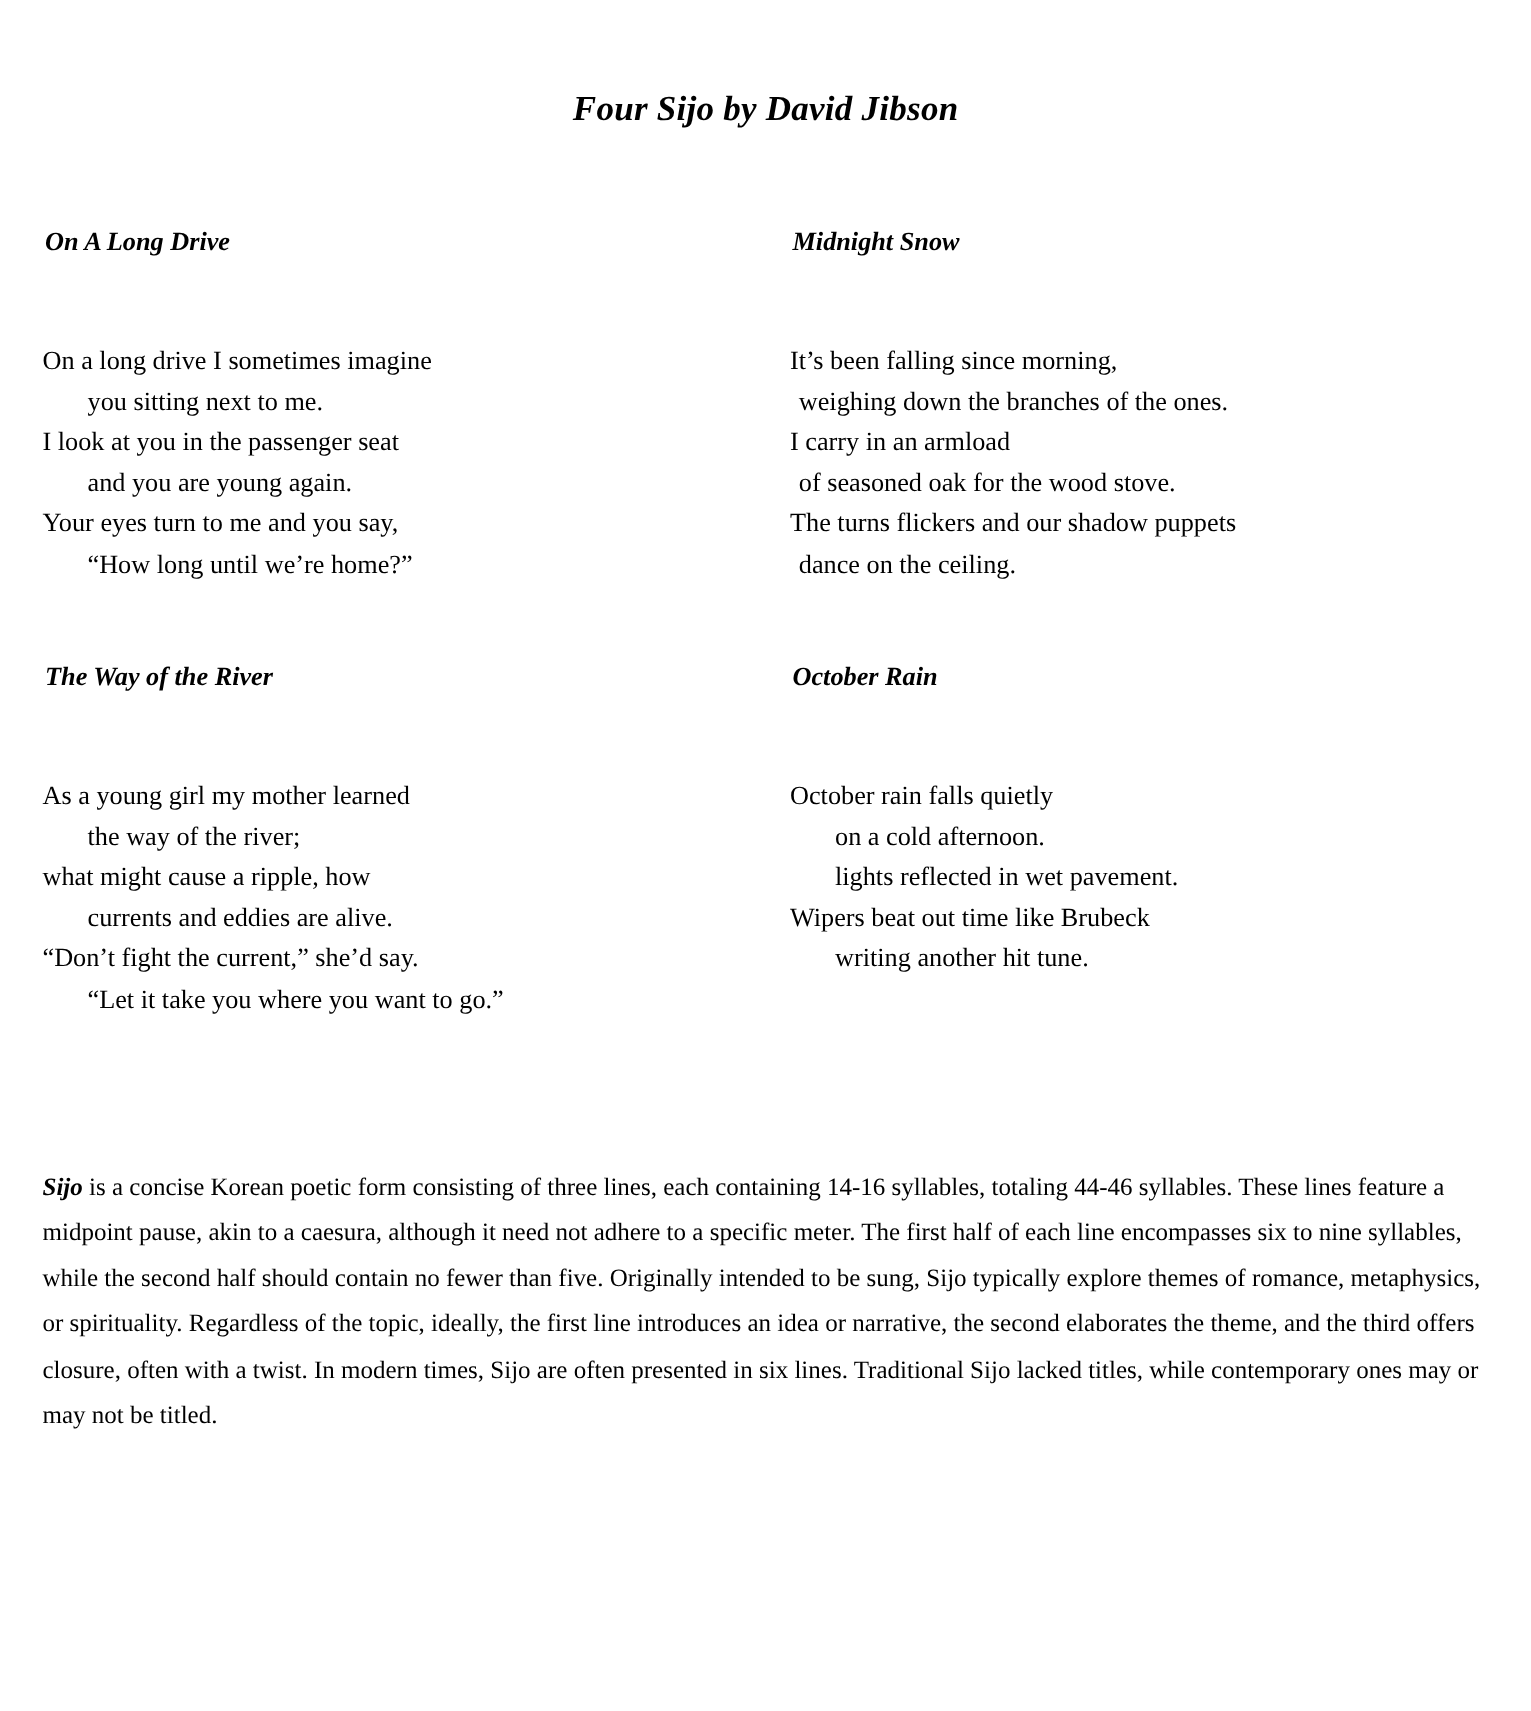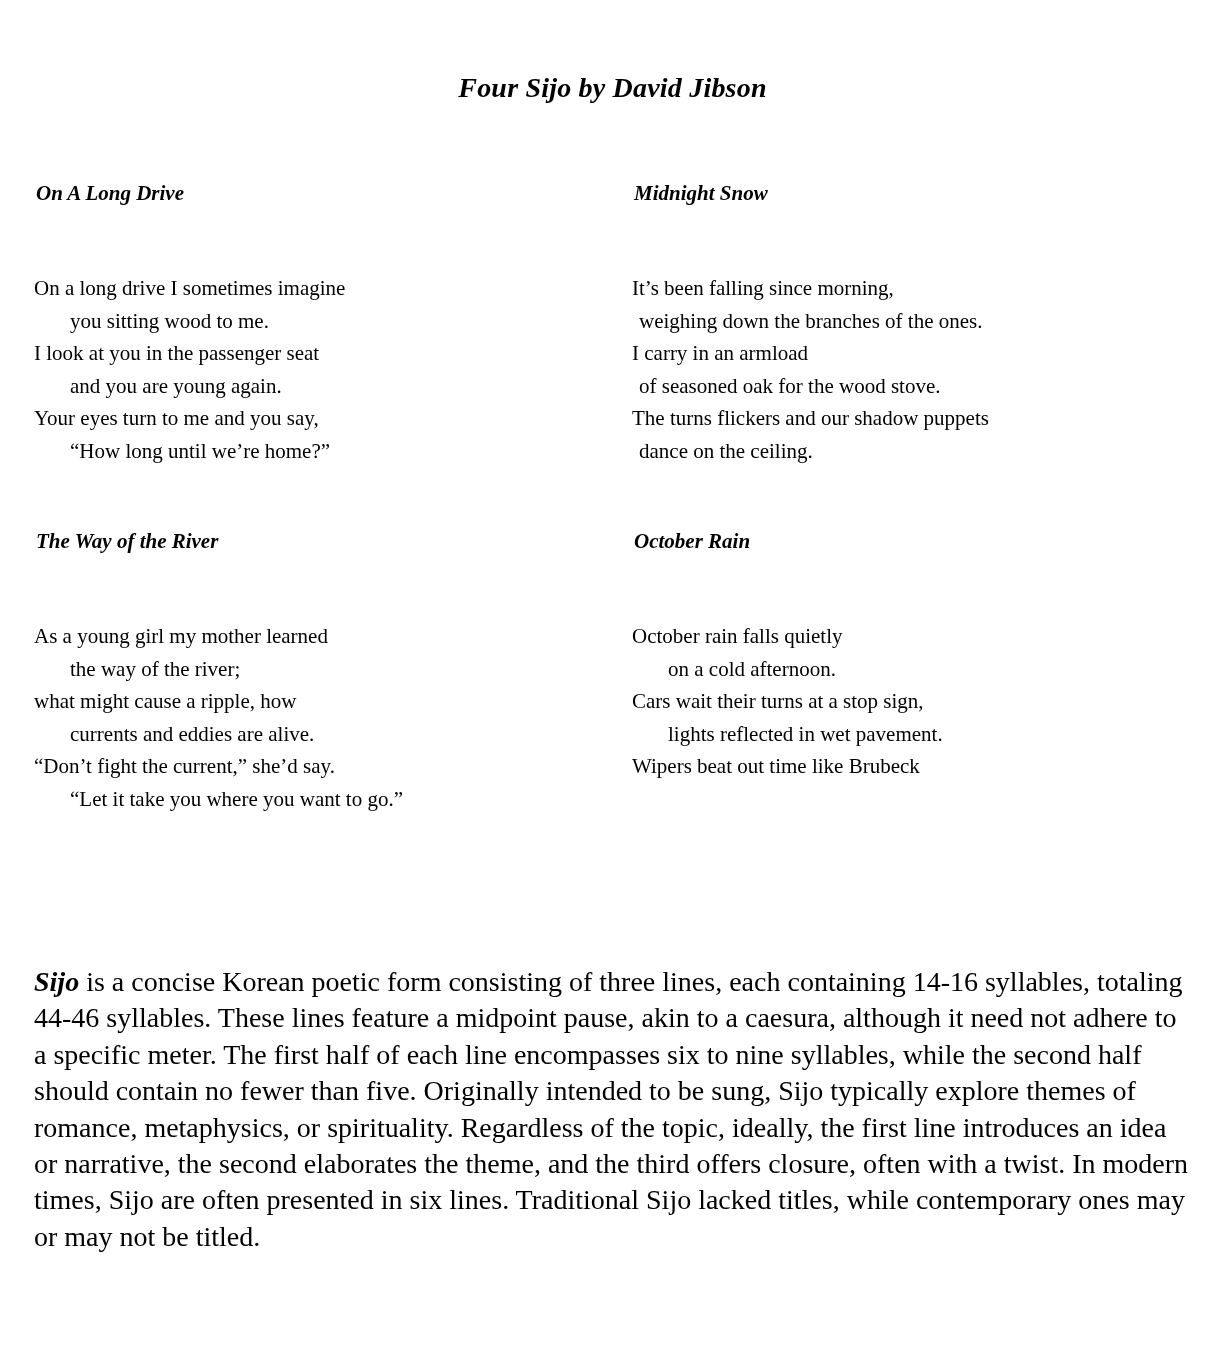--- a/index.html
+++ b/index.html
@@ -71,24 +71,24 @@
   }
   .poem-line {
     white-space: pre;
   }
   .poem-line.indent-lg { padding-left: 36px; }
   .poem-line.indent-sm { padding-left: 7px; }
 
   
   .note {
     position: absolute;
-    top: 936px;
+    top: 912px;
     left: 34px;
     width: 1155px;
-    font-size: 28px;
+    font-size: 20px;
     line-height: 36.4px;
     text-align: left;
   }
   .note .lead {
     font-weight: bold;
     font-style: italic;
   }
 </style>
 </head>
 <body>
@@ -98,21 +98,21 @@
   <div class="doc-title">Four Sijo by David Jibson</div>
 
   <div class="poems">
 
     <div class="poem-row row-1">
 
       <div class="poem-col left">
         <div class="poem-title">On A Long Drive</div>
         <div class="poem-body">
           <div class="poem-line">On a long drive I sometimes imagine</div>
-          <div class="poem-line indent-lg">you sitting wood to me.</div>
+          <div class="poem-line indent-lg">you sitting next to me.</div>
           <div class="poem-line">I look at you in the passenger seat</div>
           <div class="poem-line indent-lg">and you are young again.</div>
           <div class="poem-line">Your eyes turn to me and you say,</div>
           <div class="poem-line indent-lg">“How long until we’re home?”</div>
         </div>
       </div>
 
       <div class="poem-col right">
         <div class="poem-title">Midnight Snow</div>
         <div class="poem-body">
@@ -139,23 +139,23 @@
           <div class="poem-line">“Don’t fight the current,” she’d say.</div>
           <div class="poem-line indent-lg">“Let it take you where you want to go.”</div>
         </div>
       </div>
 
       <div class="poem-col right">
         <div class="poem-title">October Rain</div>
         <div class="poem-body">
           <div class="poem-line">October rain falls quietly</div>
           <div class="poem-line indent-lg">on a cold afternoon.</div>
-          <div class="poem-line">Cars wait their turns at a stop sign,</div>
           <div class="poem-line indent-lg">lights reflected in wet pavement.</div>
           <div class="poem-line">Wipers beat out time like Brubeck</div>
+          <div class="poem-line indent-lg">writing another hit tune.</div>
         </div>
       </div>
 
     </div>
 
   </div>
 
   <p class="note"><span class="lead">Sijo</span><span class="note-body"> is a concise Korean poetic form consisting of three lines, each containing 14-16 syllables, totaling 44-46 syllables. These lines feature a midpoint pause, akin to a caesura, although it need not adhere to a specific meter. The first half of each line encompasses six to nine syllables, while the second half should contain no fewer than five. Originally intended to be sung, Sijo typically explore themes of romance, metaphysics, or spirituality. Regardless of the topic, ideally, the first line introduces an idea or narrative, the second elaborates the theme, and the third offers closure, often with a twist. In modern times, Sijo are often presented in six lines. Traditional Sijo lacked titles, while contemporary ones may or may not be titled.</span></p>
 
 </div>

